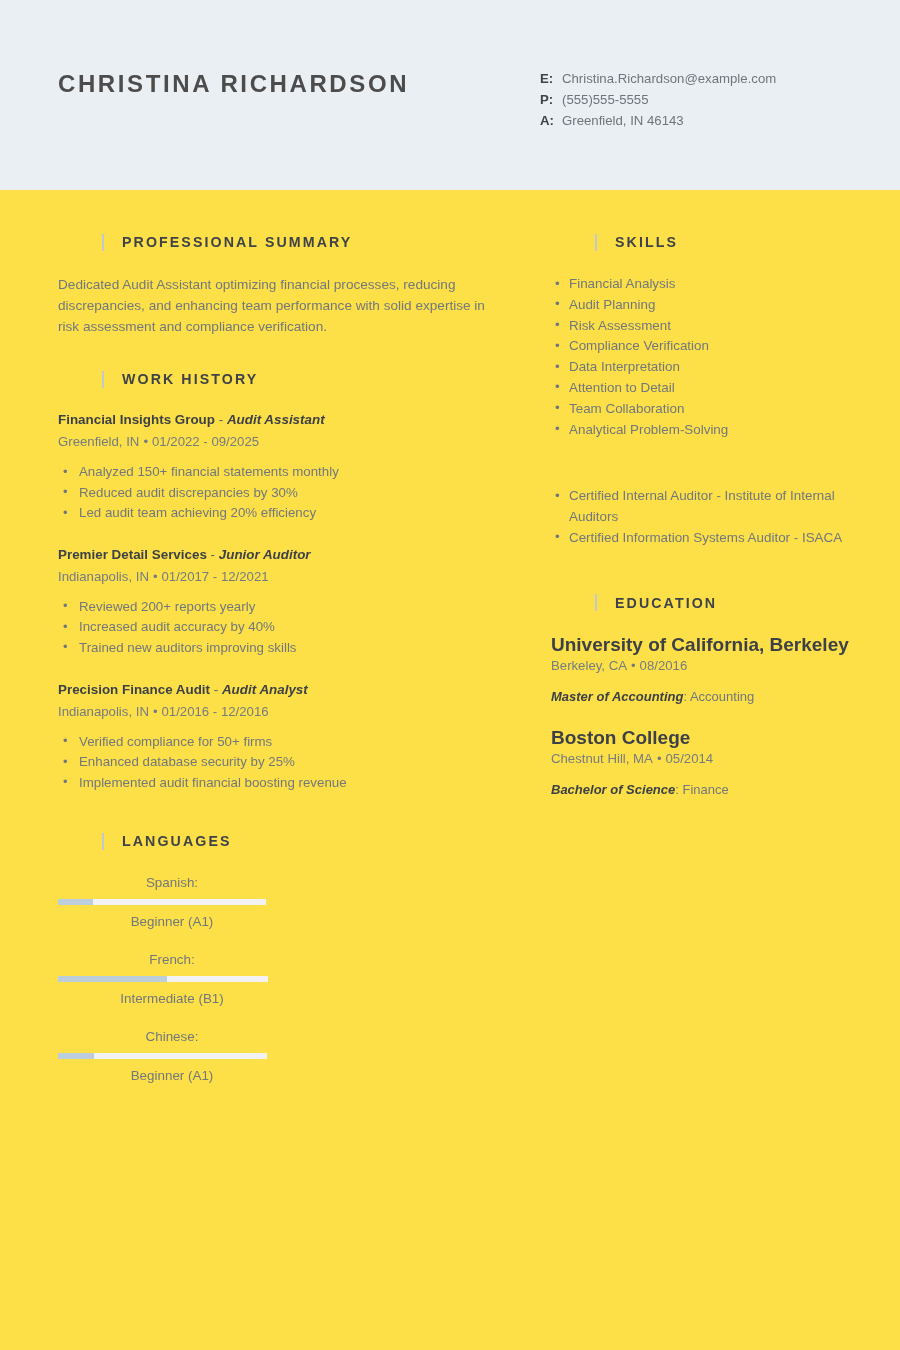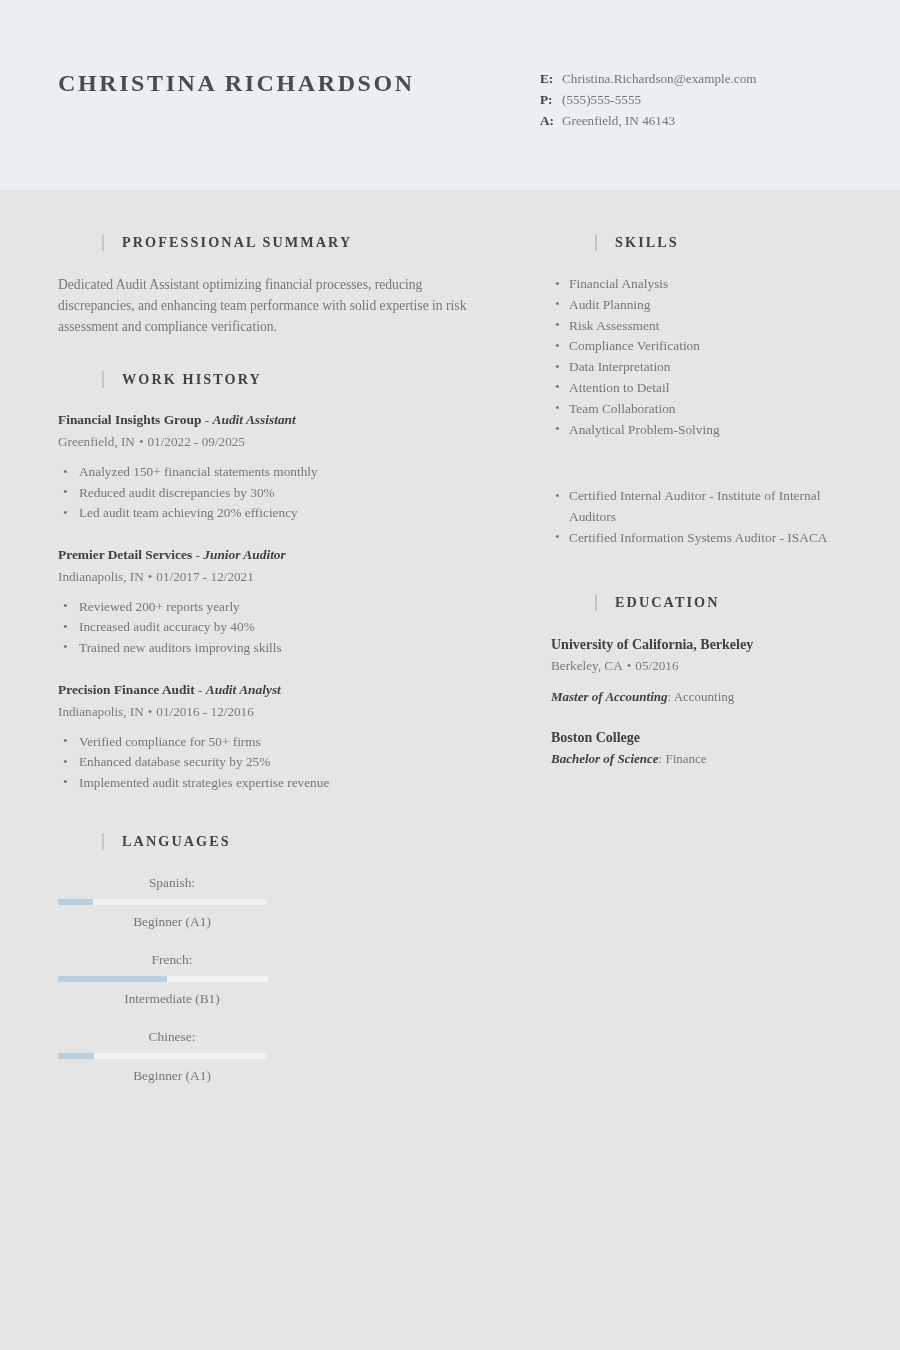--- a/index.html
+++ b/index.html
@@ -9,23 +9,22 @@
     height: 1350px;
     background: #ffffff;
     font-family: "Liberation Sans", sans-serif;
     -webkit-font-smoothing: antialiased;
   }
 
   .page {
     position: relative;
     width: 900px;
     height: 1350px;
-    background: #e5e5e5;
+    background: #fde047;
     overflow: hidden;
-    font-family: Liberation Serif, serif;
   }
 
   
   .header {
     position: absolute;
     top: 0; left: 0;
     width: 900px;
     height: 190px;
     background: #eaeff4;
   }
@@ -160,21 +159,21 @@
     position: absolute;
     left: 4px;
     top: -0.5px;
     color: #72777e;
   }
 
   
   .edu { margin-bottom: 22px; }
   .edu:last-child { margin-bottom: 0; }
   .edu-school {
-    font-size: 14px;
+    font-size: 19px;
     font-weight: bold;
     color: #3d4147;
     line-height: 19px;
     margin-bottom: 2px;
   }
   .edu-meta {
     font-size: 13.2px;
     color: #767b82;
     line-height: 19px;
     margin-bottom: 12px;
@@ -297,21 +296,21 @@
       <div class="job">
         <div class="job-title-line">
           <span class="job-company">Precision Finance Audit</span><span class="job-dash"> - </span><span class="job-role">Audit Analyst</span>
         </div>
         <div class="job-meta">
           <span>Indianapolis, IN</span><span class="meta-dot">•</span><span>01/2016 - 12/2016</span>
         </div>
         <ul class="bullets">
           <li>Verified compliance for 50+ firms</li>
           <li>Enhanced database security by 25%</li>
-          <li>Implemented audit strategies expertise revenue</li>
+          <li>Implemented audit financial boosting revenue</li>
         </ul>
       </div>
     </div>
 
     <div class="section">
       <div class="sec-head">
         <span class="sec-bar"></span>
         <span class="sec-title">LANGUAGES</span>
       </div>
 
@@ -372,29 +371,32 @@
 
     <div class="section">
       <div class="sec-head">
         <span class="sec-bar"></span>
         <span class="sec-title">EDUCATION</span>
       </div>
 
       <div class="edu">
         <div class="edu-school">University of California, Berkeley</div>
         <div class="edu-meta">
-          <span>Berkeley, CA</span><span class="meta-dot">•</span><span>05/2016</span>
+          <span>Berkeley, CA</span><span class="meta-dot">•</span><span>08/2016</span>
         </div>
         <div class="edu-degree-line">
           <span class="edu-degree">Master of Accounting</span><span>: Accounting</span>
         </div>
       </div>
 
       <div class="edu">
         <div class="edu-school">Boston College</div>
+        <div class="edu-meta">
+          <span>Chestnut Hill, MA</span><span class="meta-dot">•</span><span>05/2014</span>
+        </div>
         <div class="edu-degree-line">
           <span class="edu-degree">Bachelor of Science</span><span>: Finance</span>
         </div>
       </div>
     </div>
 
   </div>
 
 </div>
 

